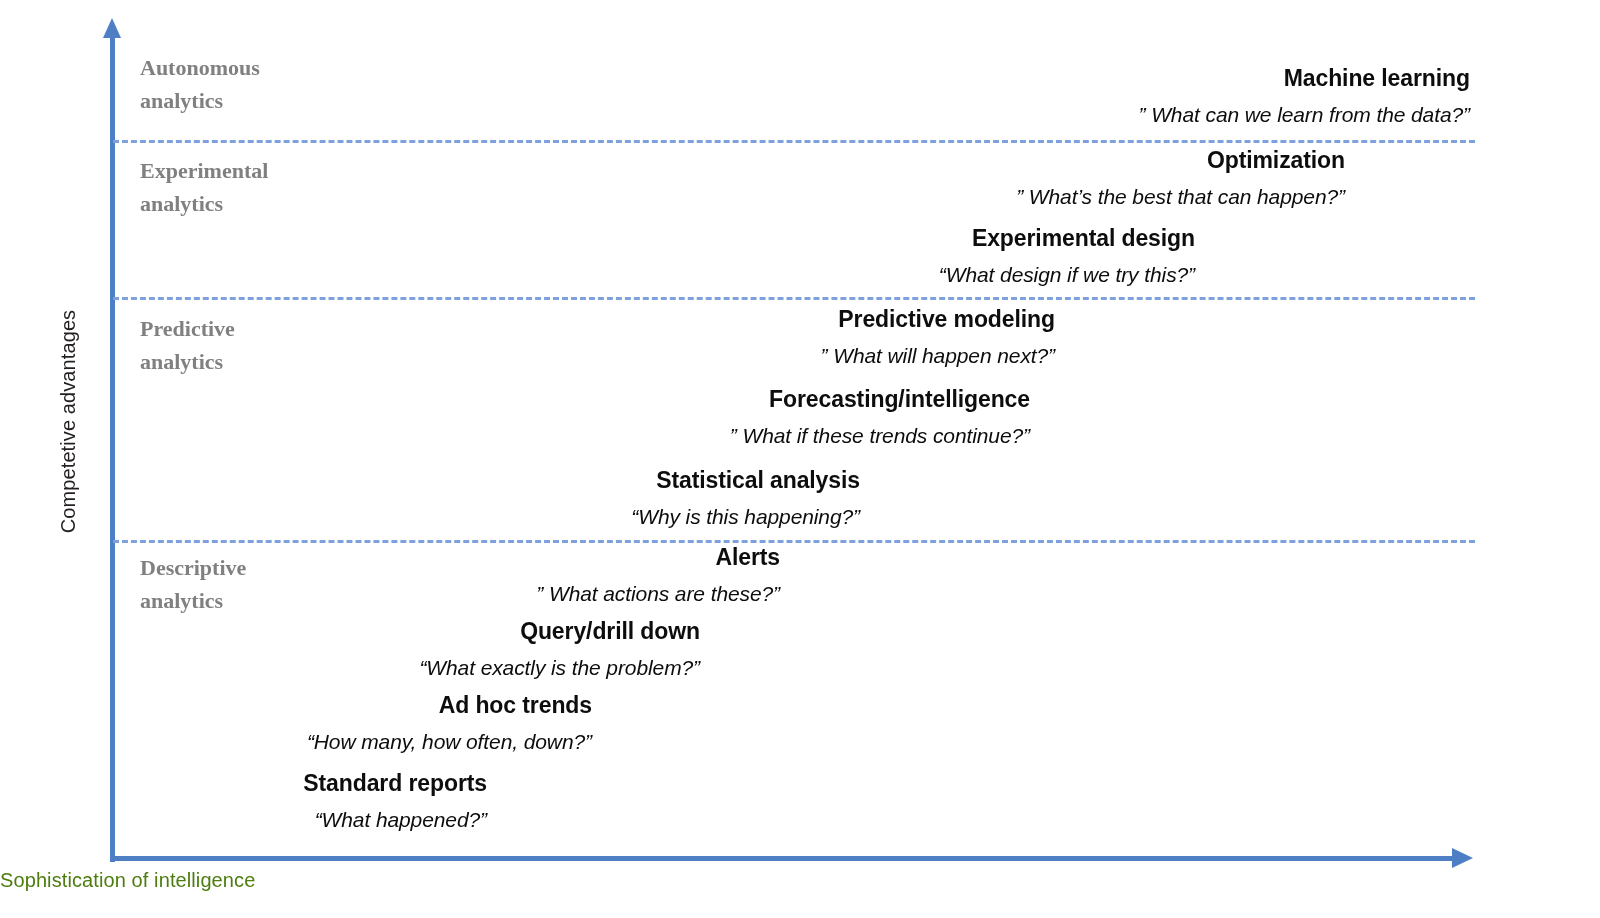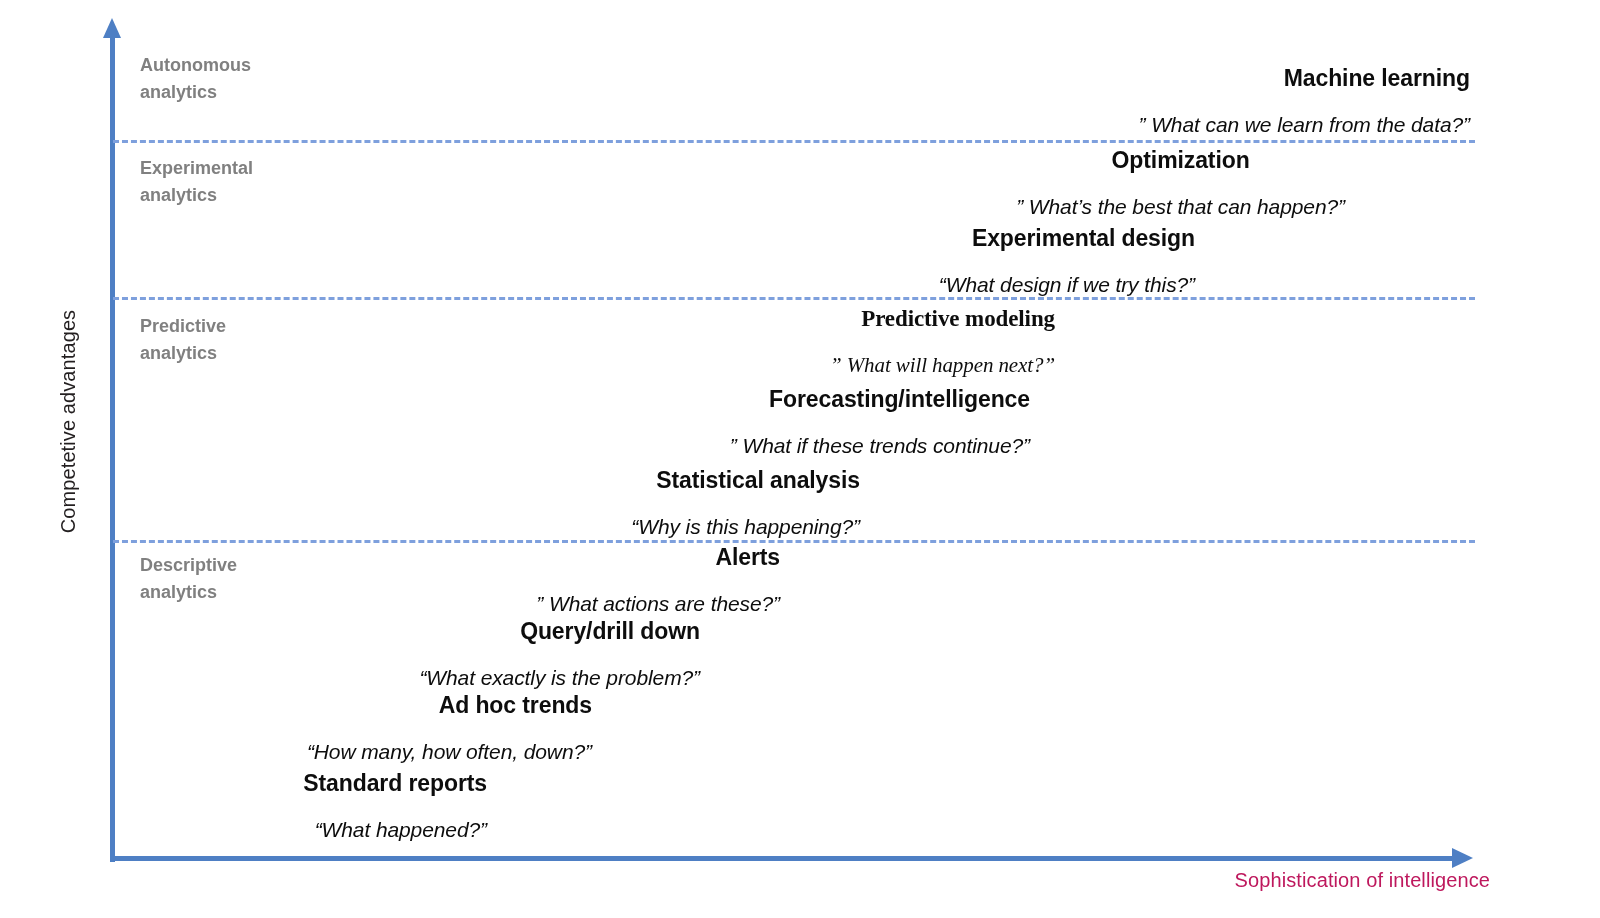--- a/index.html
+++ b/index.html
@@ -68,65 +68,66 @@
     font-size: 20px;
     color: #231f20;
     letter-spacing: 0.1px;
     white-space: nowrap;
   }
   .axis-label-x {
     position: absolute;
     left: 0;
     top: 869px;
     width: 1490px;
-    text-align: right;
+    text-align: left;
     font-size: 20px;
-    color: #be185d;
+    color: #4d7c0f;
     letter-spacing: 0.1px;
   }
 
   
   .divider {
     position: absolute;
     left: 113px;
     right: 125px;
     height: 0;
     border-top: 3px dashed #7ea0dd;
   }
 
   
   .tier-label {
     position: absolute;
     left: 140px;
     font-weight: bold;
-    font-size: 18px;
+    font-size: 22px;
     line-height: 1.48;
     color: #808080;
     white-space: pre-line;
+    font-family: Liberation Serif, serif;
   }
 
   
   .item {
     position: absolute;
     text-align: right;
     white-space: nowrap;
   }
   .item-title {
     font-weight: bold;
     font-size: 23px;
     color: #0d0d0d;
     line-height: 1.25;
     letter-spacing: -0.1px;
   }
   .item-quote {
     font-style: italic;
     font-size: 21px;
     color: #0d0d0d;
     line-height: 1.3;
-    margin-top: 18px;
+    margin-top: 8px;
     letter-spacing: -0.1px;
   }
 </style>
 </head>
 <body>
 
 <div id="canvas">
 
   <div class="axis-arrow-v"></div>
   <div class="axis-line-v"></div>
@@ -151,29 +152,29 @@
 analytics</div>
       <div class="tier-label" style="top: 552px;">Descriptive
 analytics</div>
     </div>
 
   <div id="items-layer">
       <div class="item" style="top: 64px; right: 130px;">
         <div class="item-title">Machine learning</div>
         <div class="item-quote">” What can we learn from the data?”</div>
       </div>
-      <div class="item" style="top: 146px; right: 255px; text-align: center;">
+      <div class="item" style="top: 146px; right: 255px;">
         <div class="item-title">Optimization</div>
         <div class="item-quote">” What’s the best that can happen?”</div>
       </div>
       <div class="item" style="top: 224px; right: 405px;">
         <div class="item-title">Experimental design</div>
         <div class="item-quote">“What design if we try this?”</div>
       </div>
-      <div class="item" style="top: 305px; right: 545px; font-family: Liberation Serif, serif;">
+      <div class="item" style="top: 305px; right: 545px;">
         <div class="item-title">Predictive modeling</div>
         <div class="item-quote">” What will happen next?”</div>
       </div>
       <div class="item" style="top: 385px; right: 570px;">
         <div class="item-title">Forecasting/intelligence</div>
         <div class="item-quote">” What if these trends continue?”</div>
       </div>
       <div class="item" style="top: 466px; right: 740px;">
         <div class="item-title">Statistical analysis</div>
         <div class="item-quote">“Why is this happening?”</div>

